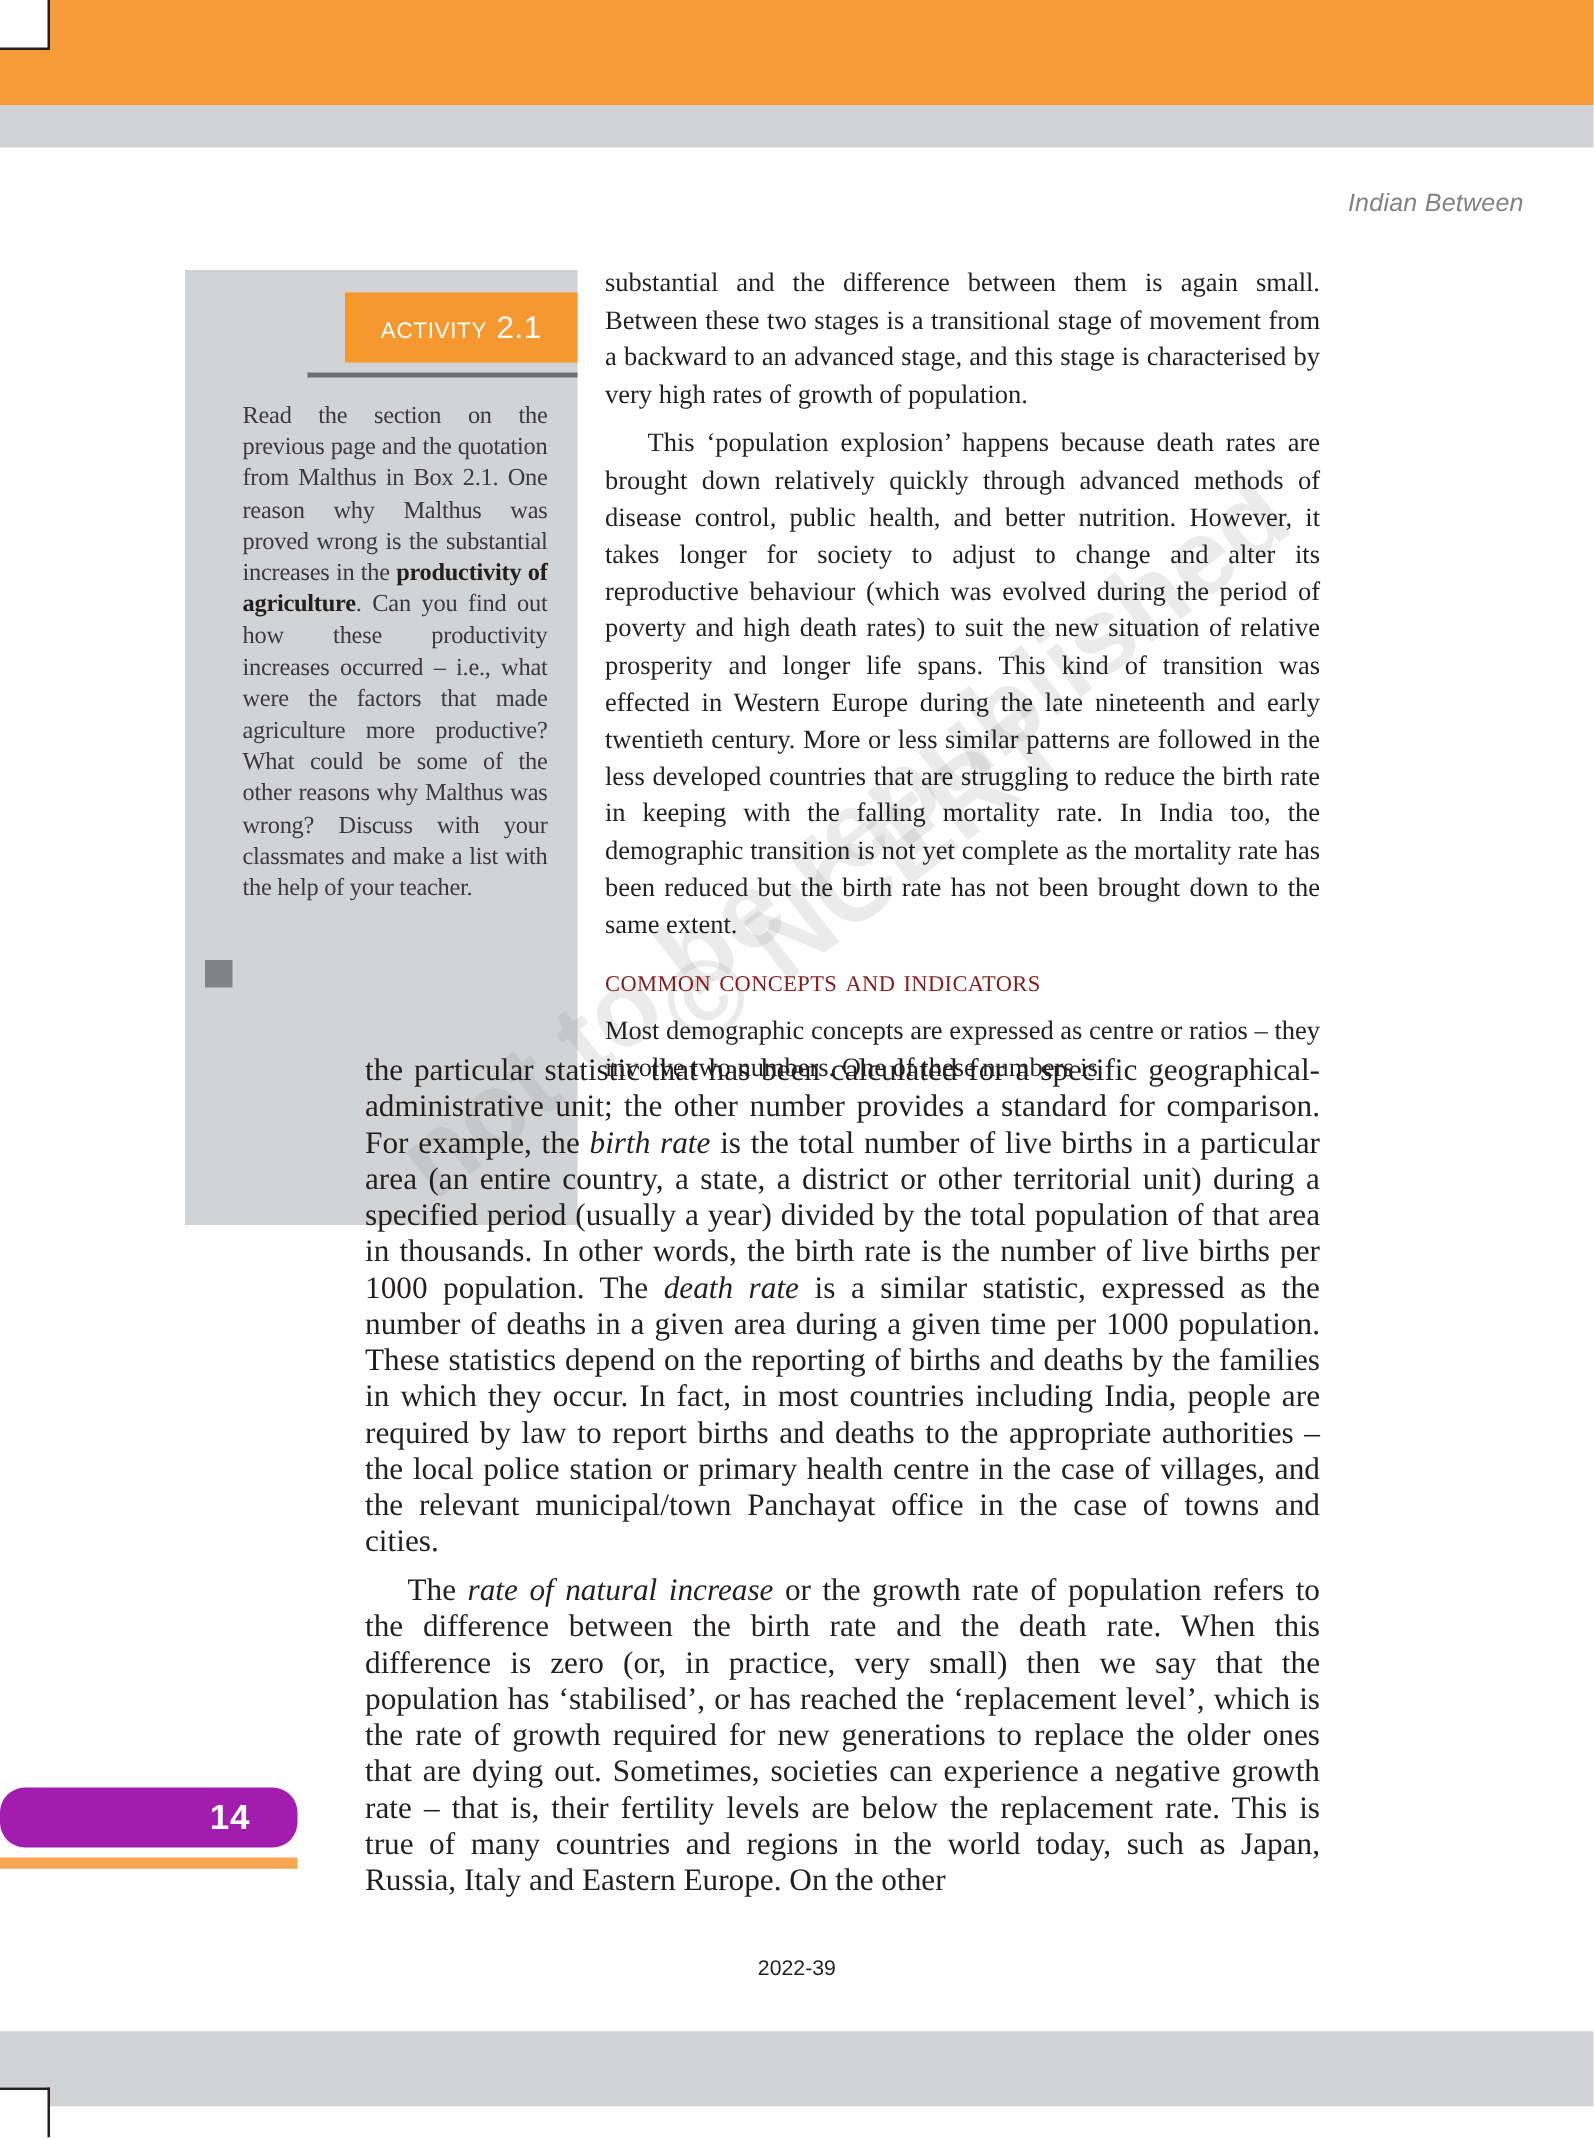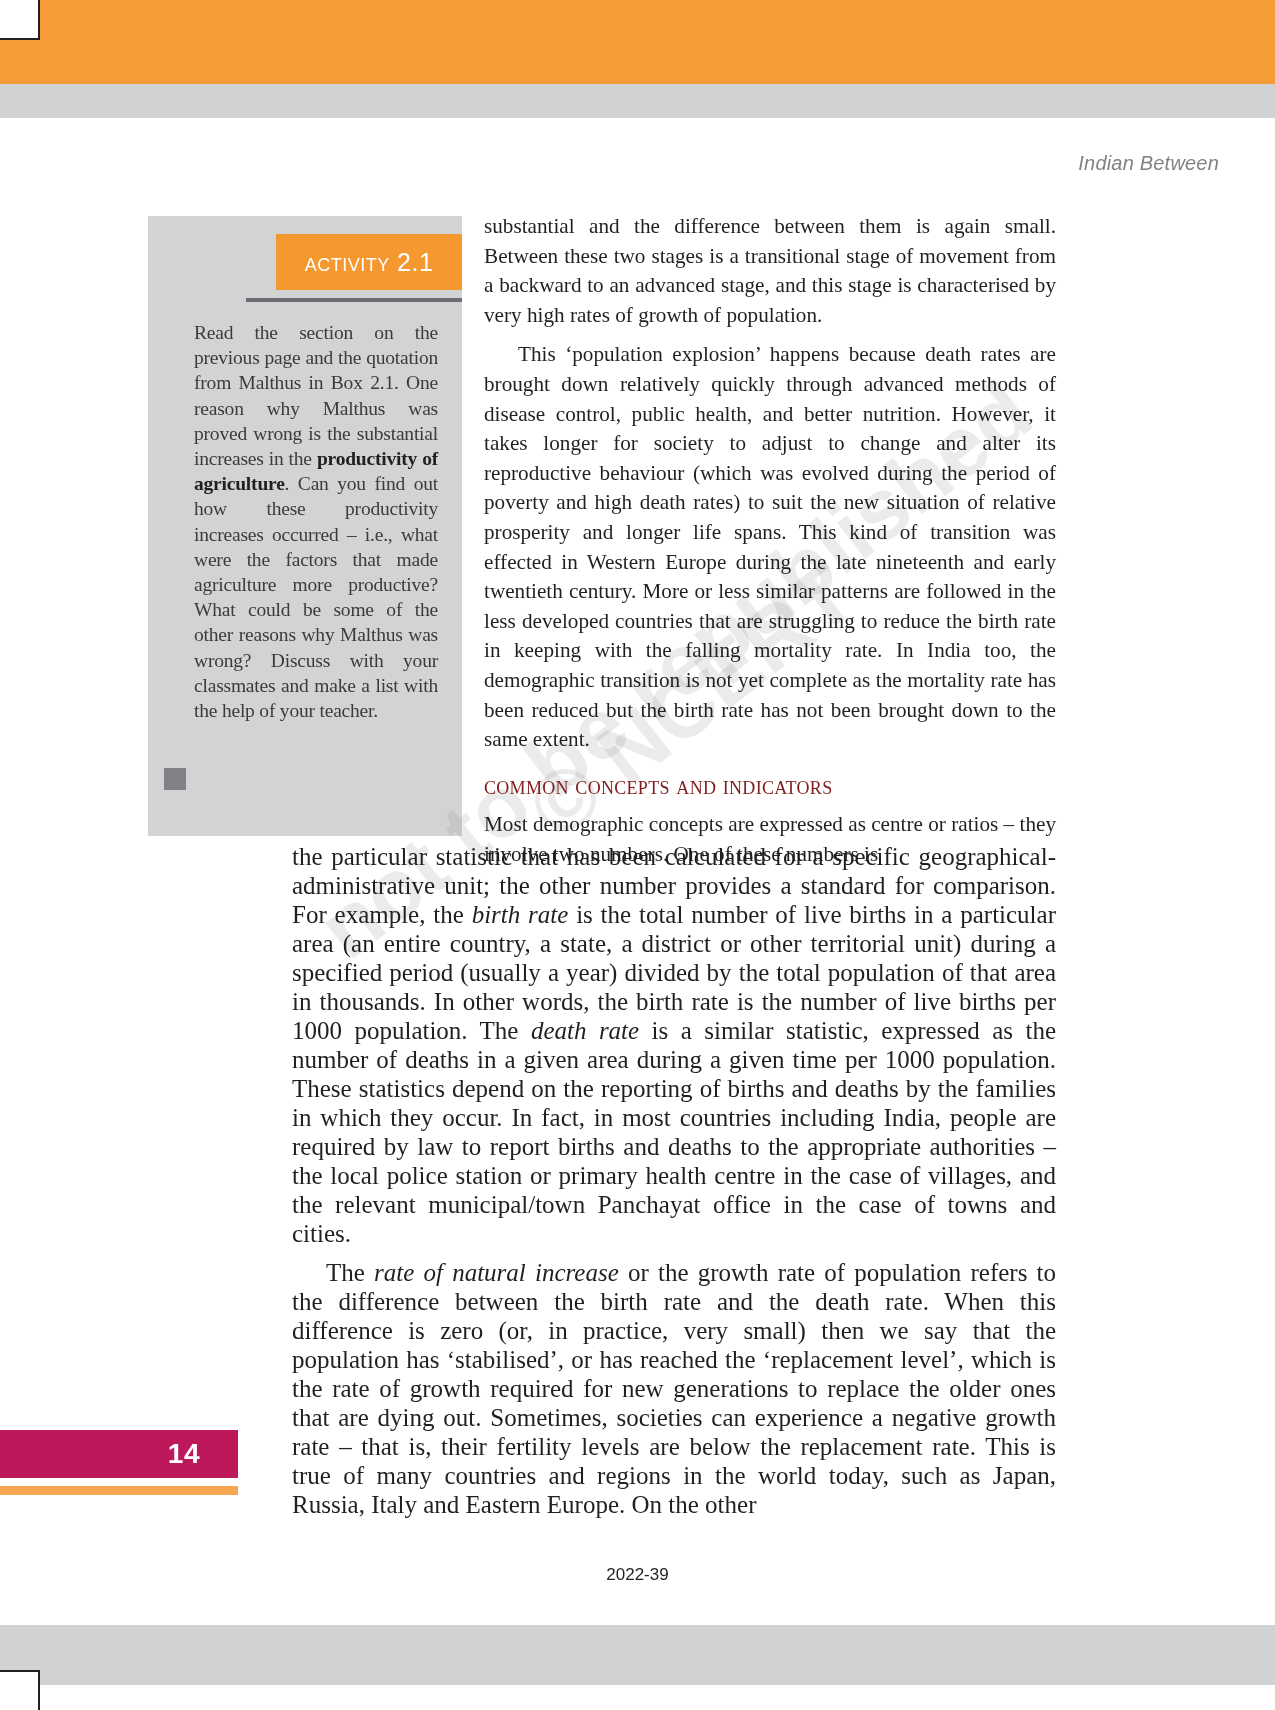--- a/index.html
+++ b/index.html
@@ -69,22 +69,22 @@
   }
   .wm-2 {
     left: 330px; top: 220px;
     font-size: 86px;
     transform: rotate(-38deg);
   }
 
   
   .page-tab {
     position:absolute; left:0; top:1430px; width:238px; height:48px;
-    background:#be185d;
-    display:flex; align-items:center; justify-content:flex-end;
+    background:#a21caf;
+    display:flex; align-items:center; justify-content:flex-end;border-radius:20px;
   }
   .page-tab-num {
     color:#ffffff;
     font-family:"Liberation Sans", sans-serif;
     font-weight:700;
     font-size:28px;
     margin-right:38px;
     letter-spacing:0.5px;
   }
   .page-tab-rule {
@@ -98,21 +98,21 @@
     text-align:center;
     font-family:"Liberation Sans", sans-serif;
     font-size:17px;
     color:#231f20;
   }
 
   
   .activity-box {
     position:absolute;
     left:148px; top:216px;
-    width: 314px; height: 620px;
+    width: 314px; height: 764px;
     background:#d2d3d4;
     z-index: 3;
   }
   .activity-header {
     position:absolute;
     left: 128px; top: 18px;
     width: 186px; height: 56px;
     background:#F5982F;
     display:flex; align-items:center; justify-content:center;
   }

